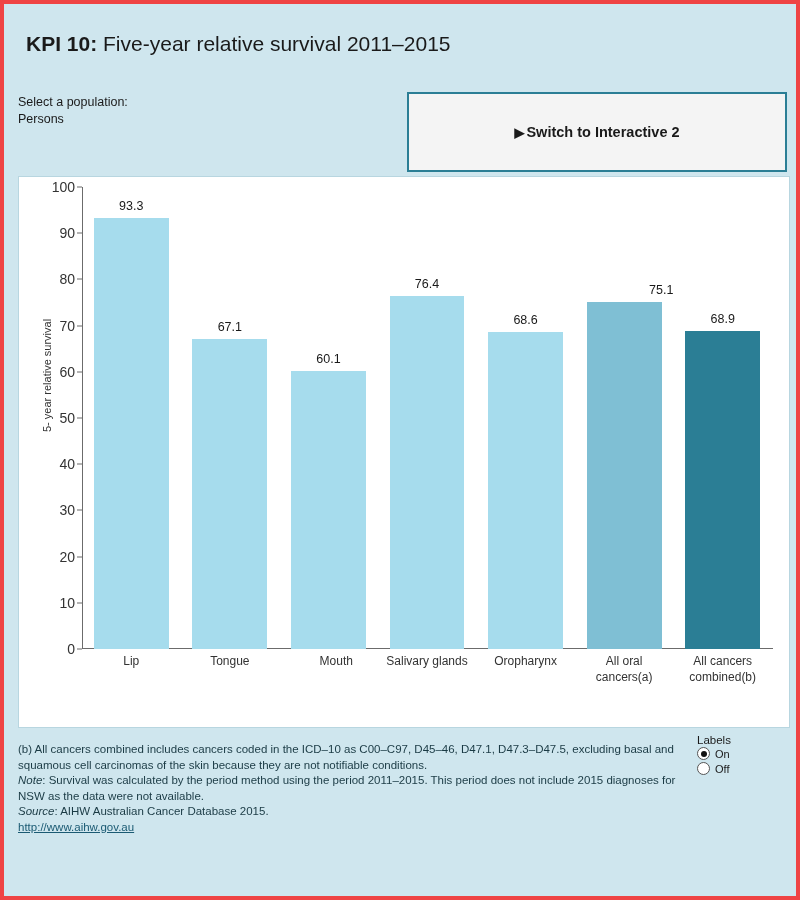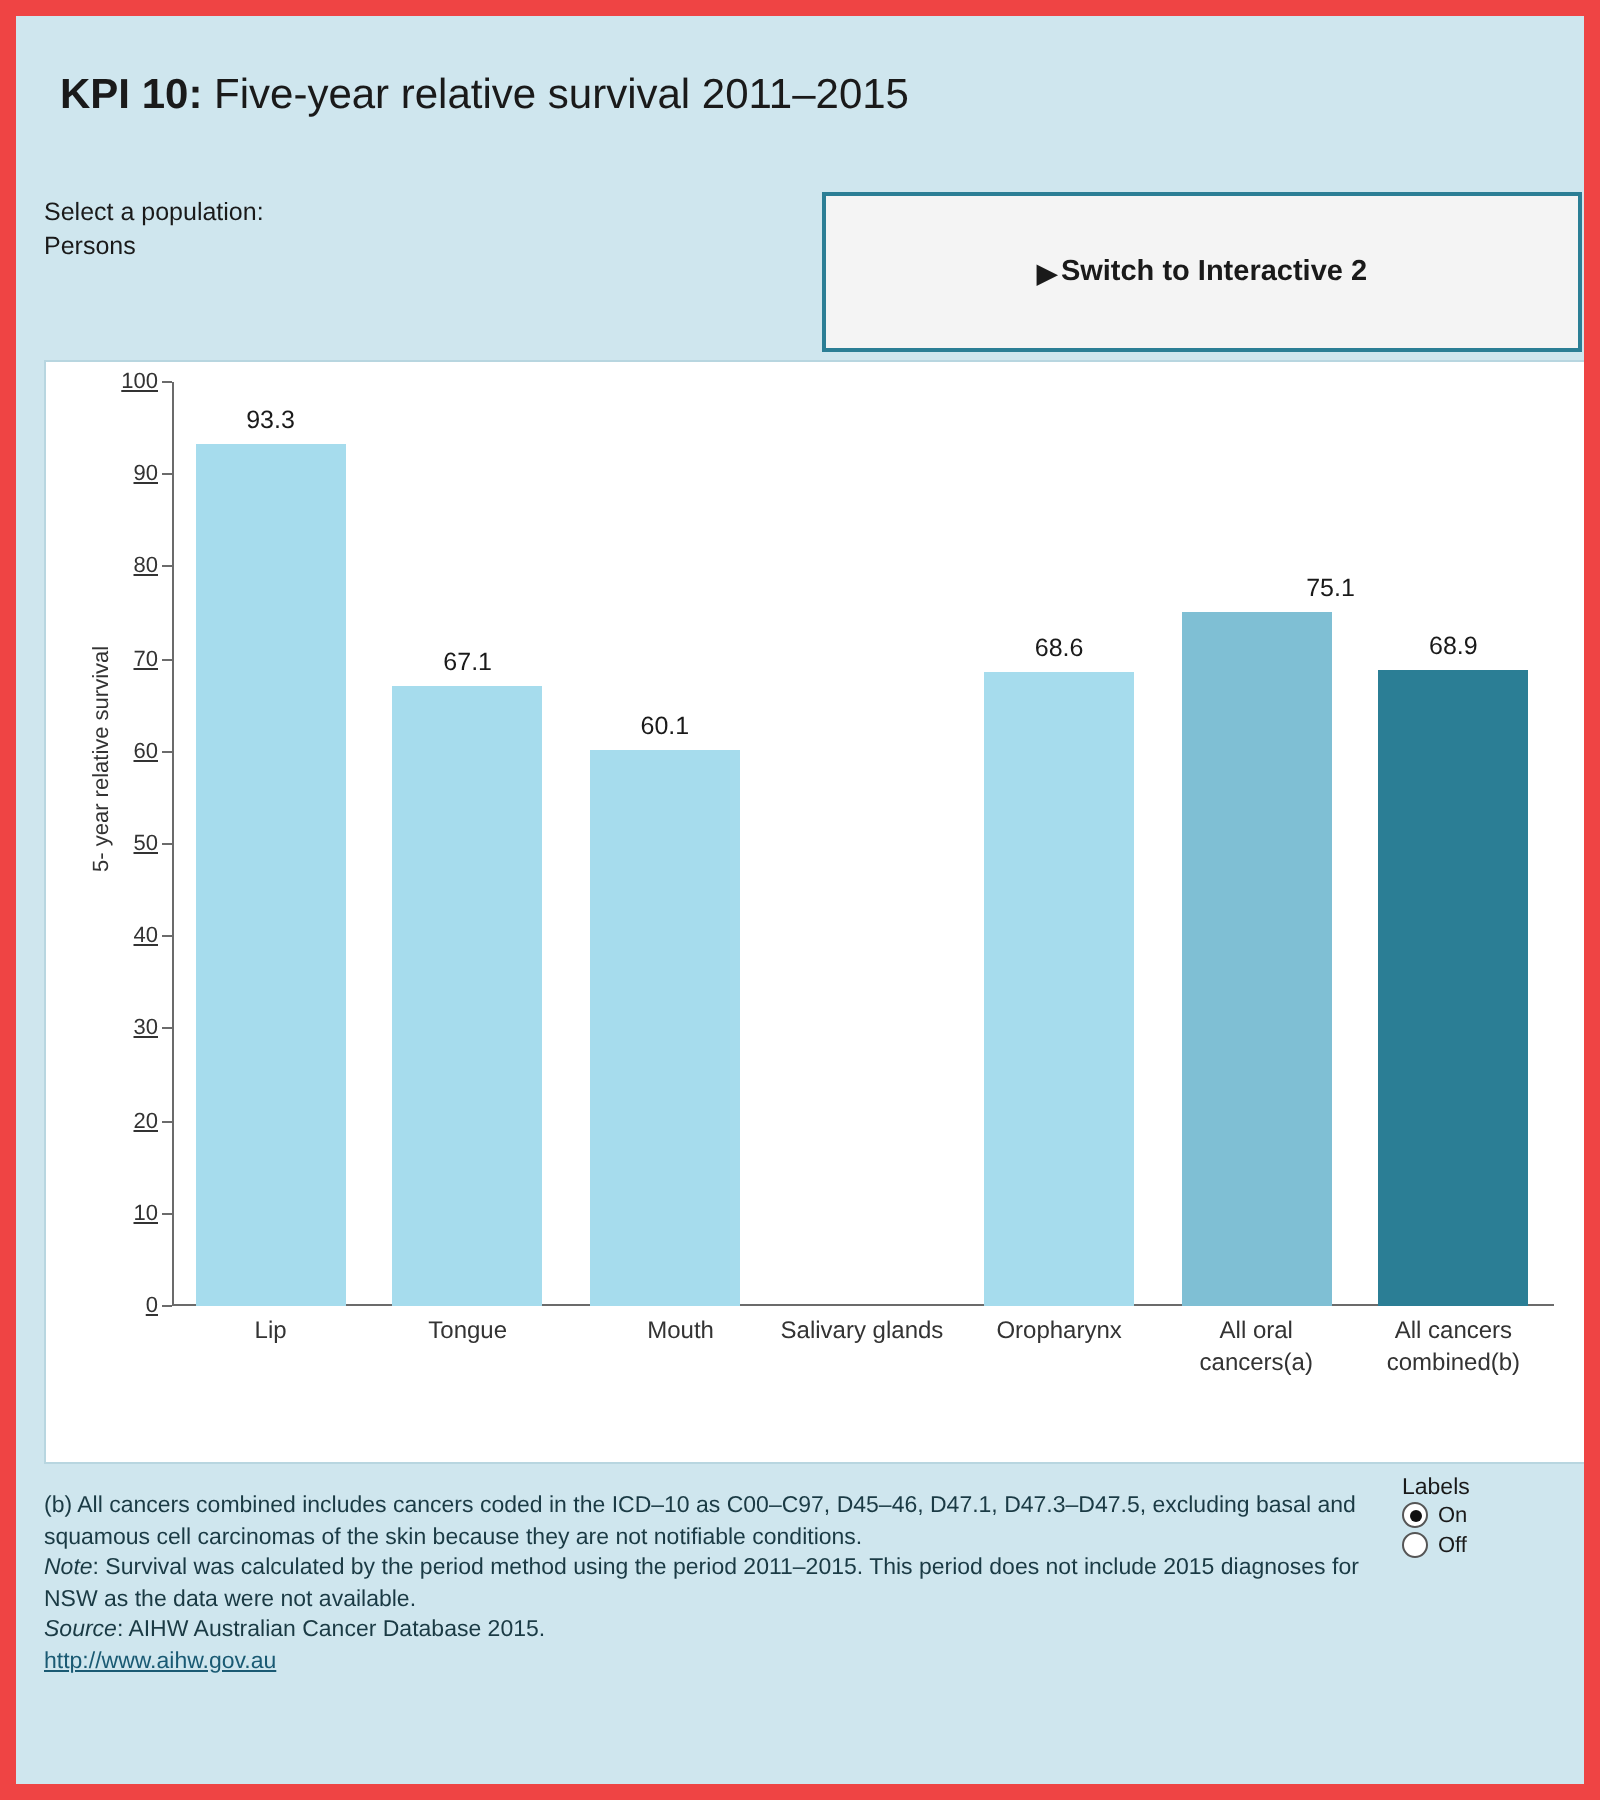--- a/index.html
+++ b/index.html
@@ -6,21 +6,21 @@
   html, body {
     margin: 0; padding: 0;
     width: 800px; height: 900px;
     background: #ffffff;
     font-family: "Liberation Sans", sans-serif;
   }
   #page {
     position: relative;
     width: 800px; height: 900px;
     background: #cfe6ee;
-    border: 8px solid #ef4444;
+    border: 4px solid #ef4444;
     padding: 0;
     overflow: hidden;
   }
   
   .title {
     position: absolute;
     left: 22px; top: 28px;
     font-size: 21px;
     color: #1a1a1a;
     white-space: nowrap;
@@ -80,25 +80,24 @@
   .axis-line-x {
     position: absolute;
     left: 63px; top: 471px;
     width: 691px; height: 1px;
     background: #6b6b6b;
   }
   .ytick {
     position: absolute;
     right: 100%;
     transform: translateY(-50%);
-    font-size: 11px;
+    font-size: 14px;
     color: #333;
     padding-right: 7px;
     white-space: nowrap;
-    text-decoration: underline;
   }
   .ytick-mark {
     position: absolute;
     left: -5px;
     width: 5px; height: 1px;
     background: #6b6b6b;
     transform: translateY(-0.5px);
   }
   .ylabel {
     position: absolute;
@@ -248,20 +247,24 @@
           <div class="bar-value" style="bottom: 436.046px;">93.3</div>
         </div>
         <div class="bar-slot" style="left: 98.5714px; width: 98.5714px;">
           <div class="bar" title="Tongue: 67.1" style="height: 310.002px; background: rgb(166, 220, 237);"></div>
           <div class="bar-value" style="bottom: 315.002px;">67.1</div>
         </div>
         <div class="bar-slot" style="left: 197.143px; width: 98.5714px;">
           <div class="bar" title="Mouth: 60.1" style="height: 277.662px; background: rgb(166, 220, 237);"></div>
           <div class="bar-value" style="bottom: 282.662px;">60.1</div>
         </div>
+        <div class="bar-slot" style="left: 295.714px; width: 98.5714px;">
+          <div class="bar" title="Salivary glands: 76.4" style="height: 352.968px; background: rgb(166, 220, 237);"></div>
+          <div class="bar-value" style="bottom: 357.968px;">76.4</div>
+        </div>
         <div class="bar-slot" style="left: 394.286px; width: 98.5714px;">
           <div class="bar" title="Oropharynx: 68.6" style="height: 316.932px; background: rgb(166, 220, 237);"></div>
           <div class="bar-value" style="bottom: 321.932px;">68.6</div>
         </div>
         <div class="bar-slot" style="left: 492.857px; width: 98.5714px;">
           <div class="bar" title="All oral cancers(a): 75.1" style="height: 346.962px; background: rgb(127, 191, 212);"></div>
           <div class="bar-value" style="bottom: 351.962px; text-align: right;">75.1</div>
         </div>
         <div class="bar-slot" style="left: 591.429px; width: 98.5714px;">
           <div class="bar" title="All cancers combined(b): 68.9" style="height: 318.318px; background: rgb(43, 126, 149);"></div>

